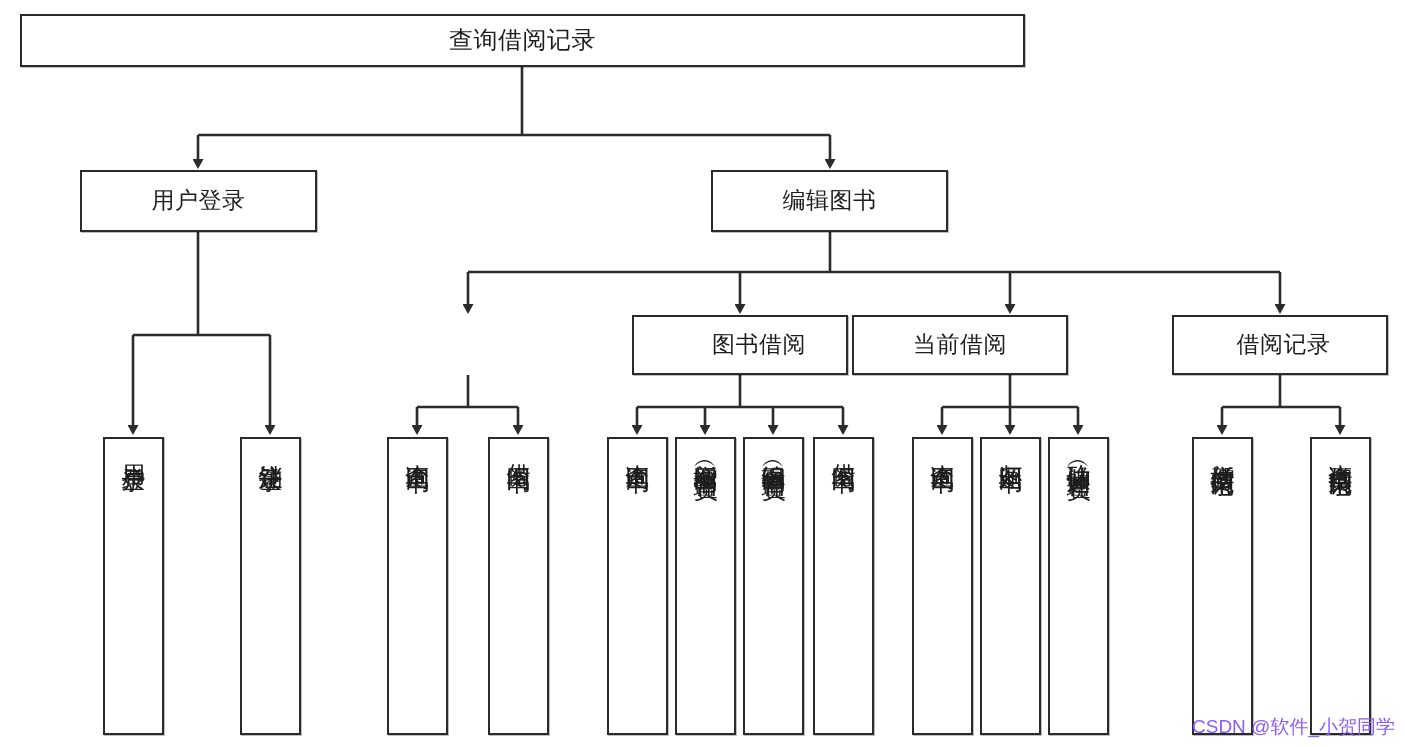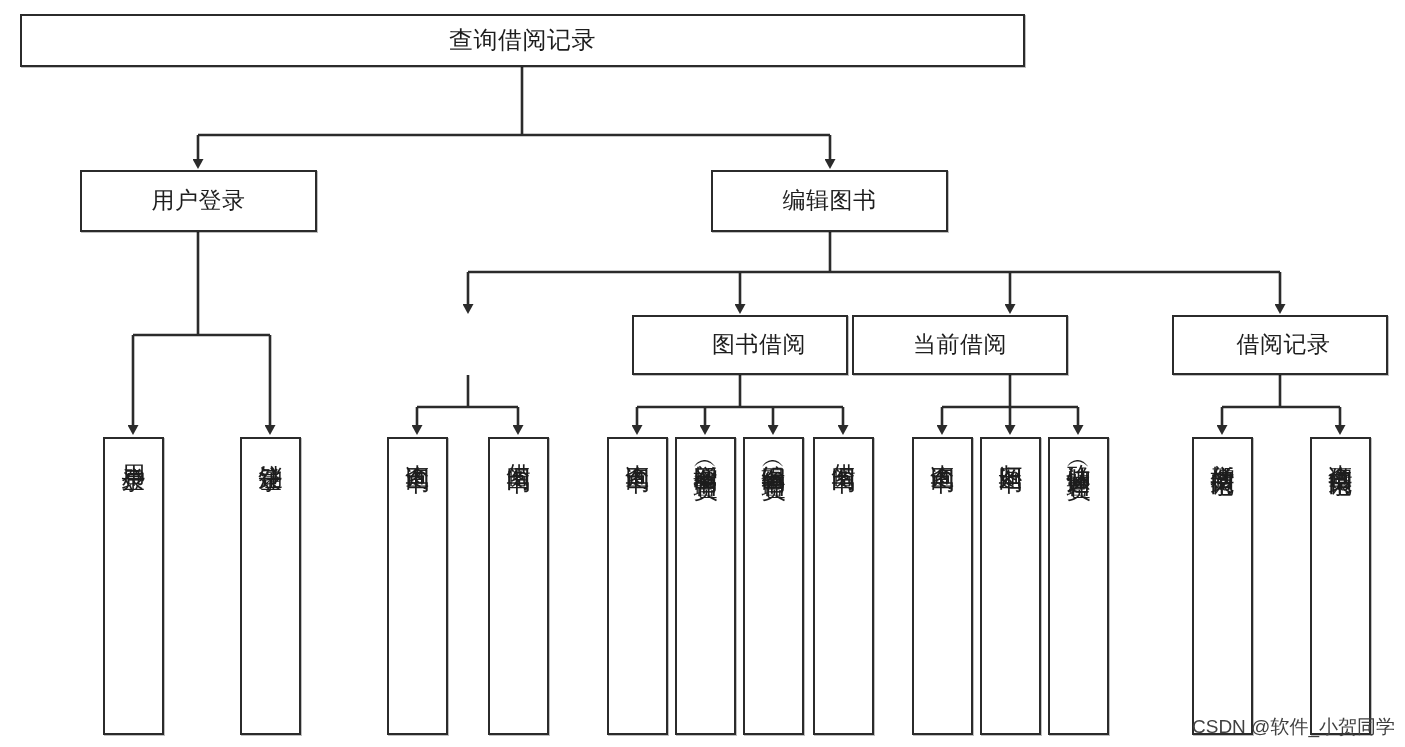--- a/index.html
+++ b/index.html
@@ -56,21 +56,21 @@
   .node.vertical .label {
     writing-mode: vertical-rl;
     text-orientation: upright;
     font-size: 24px;
     letter-spacing: 2px;
     line-height: 1;
   }
   .watermark {
     position: absolute;
     font-size: 19px;
-    color: #404040;
+    color: #8b5cf6;
     white-space: nowrap;
     user-select: none;
   }
 </style>
 </head>
 <body>
 
 <div id="canvas">
 
   <svg class="edges" viewBox="0 0 1405 747" xmlns="http://www.w3.org/2000/svg">

